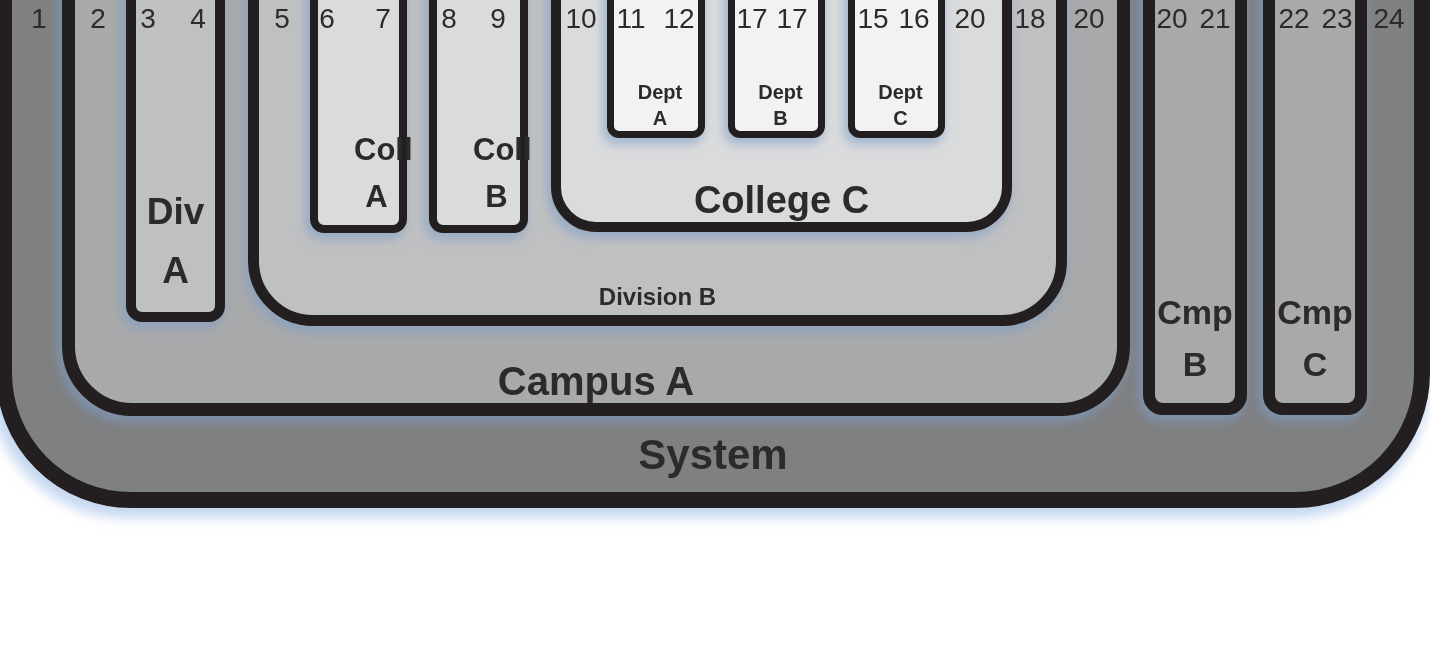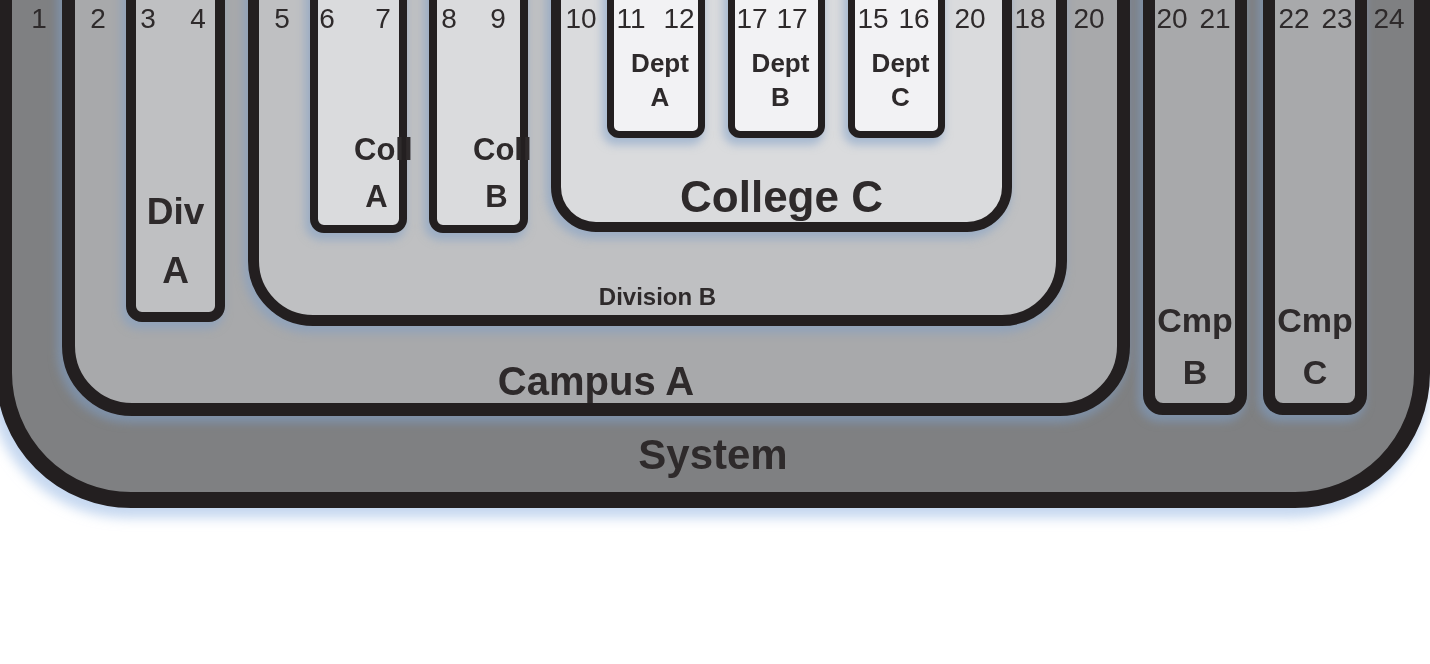--- a/index.html
+++ b/index.html
@@ -44,25 +44,25 @@
   #coll-b-box   {left:429px; top:-40px; width:99px;   height:273px; border-width:8px;  border-radius:0 0 14px 14px;   background:var(--level3,#dadbdd);}
   #college-c-box{left:551px; top:-40px; width:461px;  height:272px; border-width:10px; border-radius:0 0 45px 45px;   background:var(--level3,#dadbdd);}
   #dept-a-box   {left:607px; top:-30px; width:98px;   height:168px; border-width:7px;  border-radius:0 0 12px 12px;   background:var(--level4,#f2f2f4);}
   #dept-b-box   {left:728px; top:-30px; width:97px;   height:168px; border-width:7px;  border-radius:0 0 12px 12px;   background:var(--level4,#f2f2f4);}
   #dept-c-box   {left:848px; top:-30px; width:97px;   height:168px; border-width:7px;  border-radius:0 0 12px 12px;   background:var(--level4,#f2f2f4);}
 
   
   #system-label    {bottom:16px; font-size:42px;}
   #campus-a-label  {bottom:2px;  font-size:40px;margin-top:19px;}
   #division-b-label{bottom:6px;  font-size:24px;}
-  #college-c-label {bottom:3px;  font-size:44px;}
-  #cmp-b-label,#cmp-c-label{bottom:4px; font-size:34px; line-height:1.55;}
+  #college-c-label {bottom:3px;  font-size:38px;}
+  #cmp-b-label,#cmp-c-label{bottom:12px; font-size:34px; line-height:1.55;}
   #div-a-label     {bottom:12px;  font-size:37px; line-height:1.6;}
   #coll-a-label,#coll-b-label{bottom:5px; font-size:31px; line-height:1.5;padding-left:36px;}
-  #dept-a-label,#dept-b-label,#dept-c-label{bottom:16px; font-size:26px; line-height:1.3;padding-left:8px;}
+  #dept-a-label,#dept-b-label,#dept-c-label{bottom:0; font-size:20px; line-height:1.3;padding-left:8px;}
 </style>
 </head>
 <body>
 
 <div id="stage">
 
   <div class="box" id="system-box">
     <div class="box-label" id="system-label">System</div>
   </div>
 

